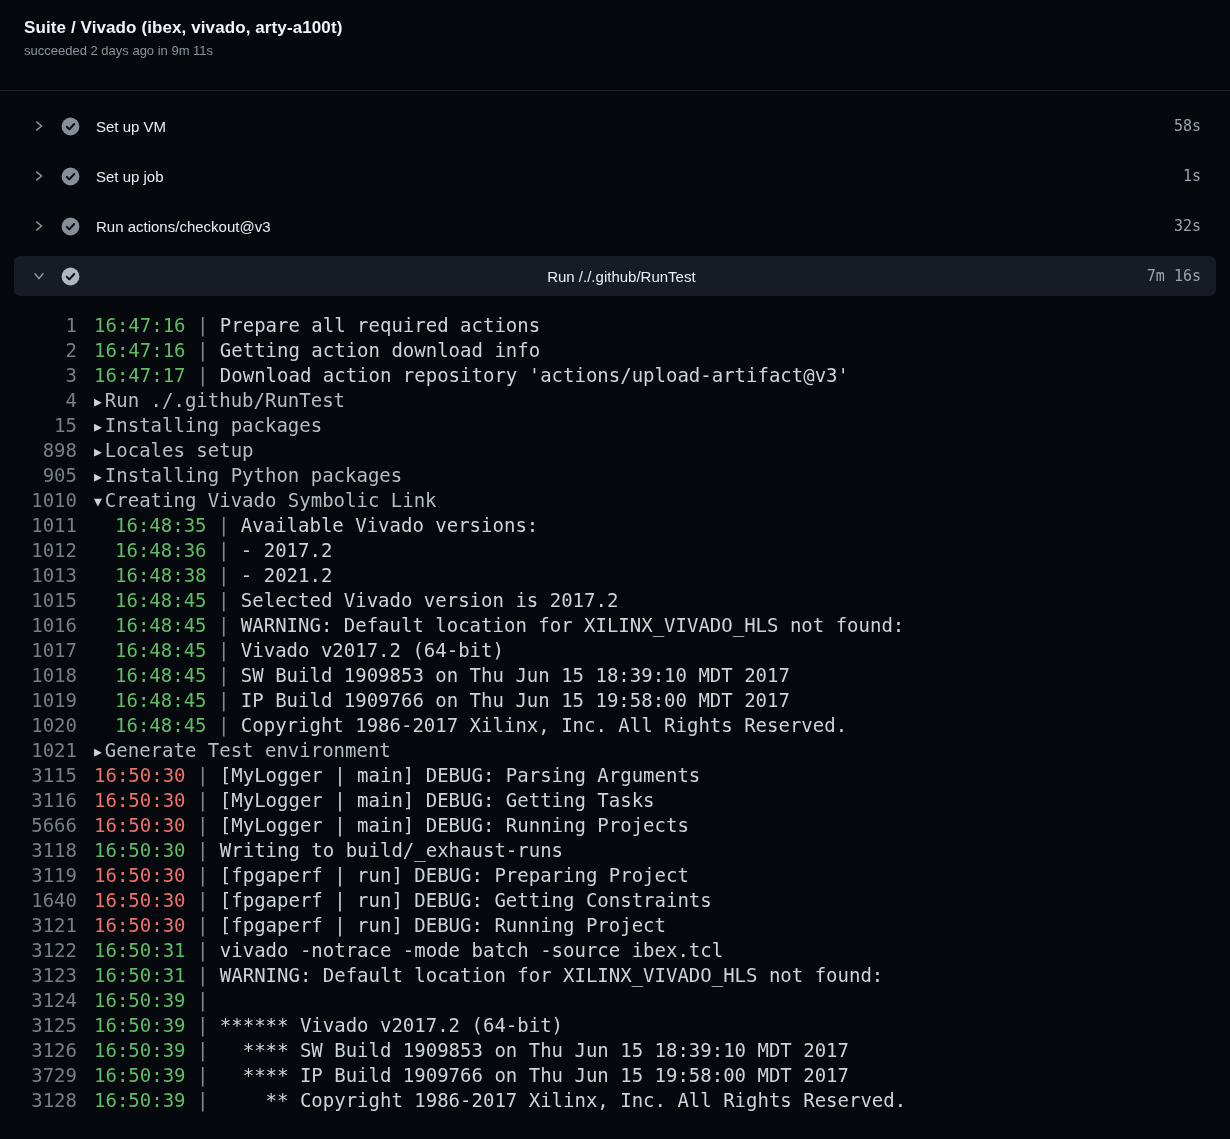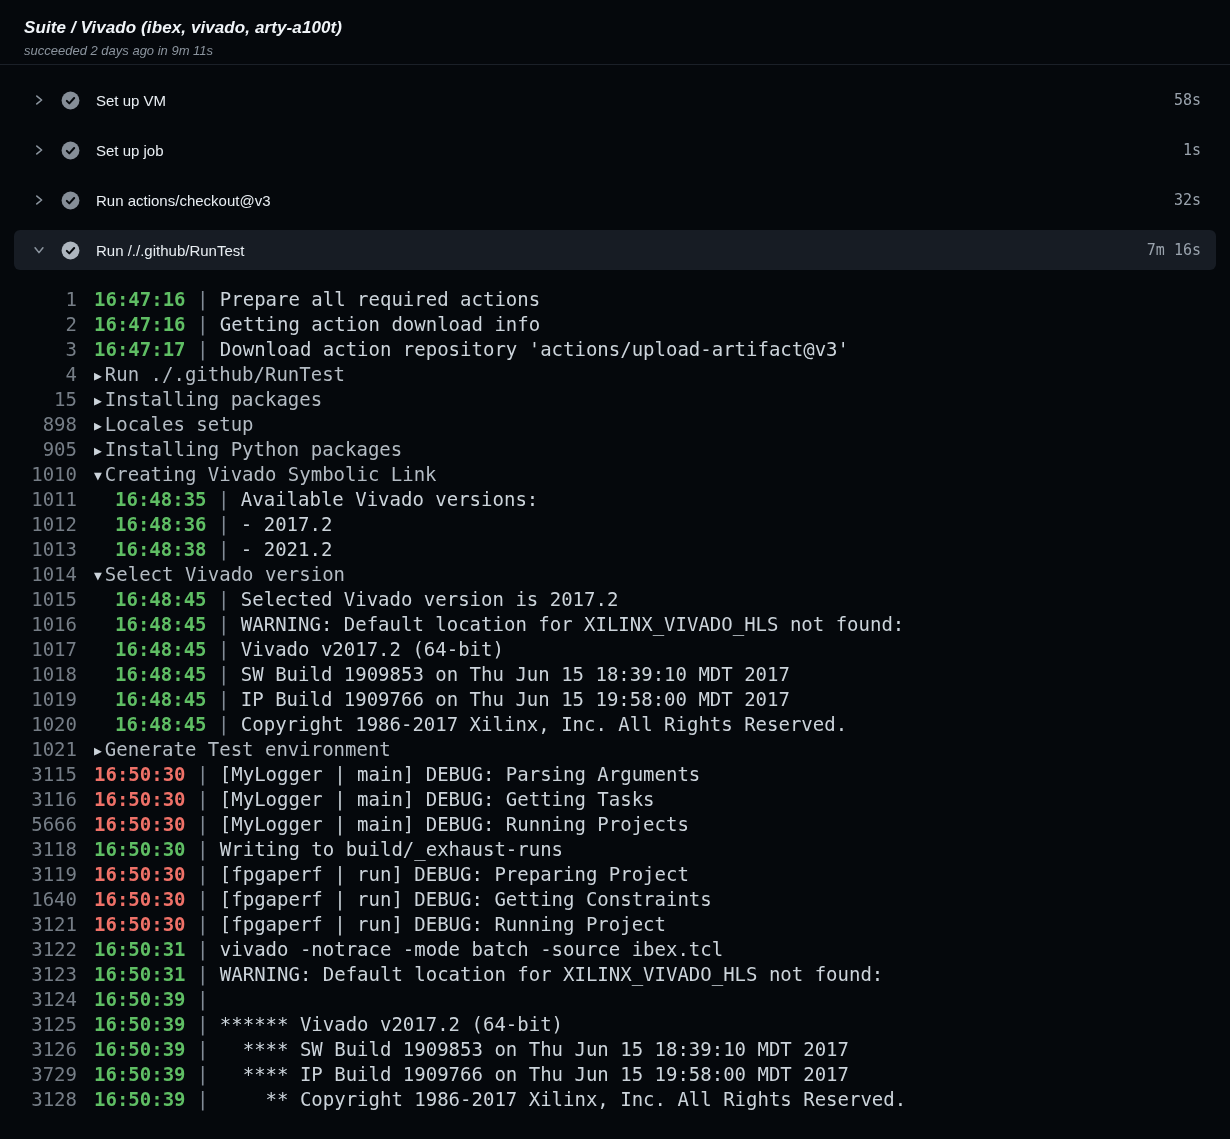--- a/index.html
+++ b/index.html
@@ -3,46 +3,46 @@
 <meta charset="utf-8">
 <style>
   * { box-sizing: border-box; }
   html,body { margin:0; padding:0; }
   body {
     width:1230px; height:1139px; overflow:hidden;
     background:#05080c;
     font-family:"Liberation Sans", sans-serif;
   }
   
-  .run-header { height:65px; padding:17px 24px 0 24px; border-bottom:1px solid #1b2028;font-style:italic; }
+  .run-header { height:91px; padding:17px 24px 0 24px; border-bottom:1px solid #1b2028; }
   .run-title { margin:0; color:#f0f4f8; font-size:17px; font-weight:700; line-height:21px; letter-spacing:.1px; }
   .run-subtitle { margin-top:5px; color:#8b949e; font-size:13px; line-height:16px; }
 
   
   .steps { padding-top:10px; }
   .step-row {
     height:50px; display:flex; align-items:center;
     padding:0 29px 0 32px; cursor:pointer; color:#e9eef3;
   }
   .step-row .chev { width:14px; height:14px; flex:none; display:flex; align-items:center; justify-content:center; }
   .step-row .badge { width:19px; height:19px; flex:none; margin-left:15px; }
   .step-label { flex:1; margin-left:16px; font-size:15px; color:#e9eef3; }
   .step-duration { font-family:"DejaVu Sans Mono", monospace; font-size:15px; color:#9aa3ad; }
   .step-row.expanded {
     height:40px; margin:5px 14px; padding:0 15px 0 18px;
-    background:#171c24; border-radius:6px;
+    background:#171c24; border-radius:6px;text-align:center;
   }
 
   
   .log { padding-top:12px; font-family:"DejaVu Sans Mono", monospace; font-size:19px; }
   .log-line { display:flex; height:25px; line-height:25px; white-space:pre; }
   .gutter { width:77px; flex:none; text-align:right; color:#767e87; cursor:pointer; }
   .content { margin-left:17px; }
   .content.indent { margin-left:38px; }
-  .time { font-weight:700; color:#5fbe64;margin-top:31px; }
+  .time { font-weight:400; color:#5fbe64;margin-top:31px; }
   .time.red { color:#ef7168; }
   .pipe { color:#828c97; }
   .msg { color:#ccd4db; }
   .group-line .content { cursor:pointer; }
   .marker { color:#ccd4db; font-size:13px; display:inline-block; vertical-align:1px; margin-right:3px; }
   .gtitle { color:#b4bcc4; }
 </style>
 </head>
 <body>
 
@@ -112,21 +112,20 @@
       <div class="log-line"><span class="gutter">2</span><span class="content"><span class="time">16:47:16</span><span class="pipe"> | </span><span class="msg">Getting action download info</span></span></div>
       <div class="log-line"><span class="gutter">3</span><span class="content"><span class="time">16:47:17</span><span class="pipe"> | </span><span class="msg">Download action repository 'actions/upload-artifact@v3'</span></span></div>
       <div class="log-line group-line"><span class="gutter">4</span><span class="content"><span class="marker">▶</span><span class="gtitle">Run ./.github/RunTest</span></span></div>
       <div class="log-line group-line"><span class="gutter">15</span><span class="content"><span class="marker">▶</span><span class="gtitle">Installing packages</span></span></div>
       <div class="log-line group-line"><span class="gutter">898</span><span class="content"><span class="marker">▶</span><span class="gtitle">Locales setup</span></span></div>
       <div class="log-line group-line"><span class="gutter">905</span><span class="content"><span class="marker">▶</span><span class="gtitle">Installing Python packages</span></span></div>
       <div class="log-line group-line"><span class="gutter">1010</span><span class="content"><span class="marker">▼</span><span class="gtitle">Creating Vivado Symbolic Link</span></span></div>
       <div class="log-line"><span class="gutter">1011</span><span class="content indent"><span class="time">16:48:35</span><span class="pipe"> | </span><span class="msg">Available Vivado versions:</span></span></div>
       <div class="log-line"><span class="gutter">1012</span><span class="content indent"><span class="time">16:48:36</span><span class="pipe"> | </span><span class="msg">- 2017.2</span></span></div>
       <div class="log-line"><span class="gutter">1013</span><span class="content indent"><span class="time">16:48:38</span><span class="pipe"> | </span><span class="msg">- 2021.2</span></span></div>
-      <div class="log-line group-line"><span class="gutter">1014</span><span class="content"><span class="marker">▼</span><span class="gtitle">Select Vivado version</span></span></div>
       <div class="log-line"><span class="gutter">1015</span><span class="content indent"><span class="time">16:48:45</span><span class="pipe"> | </span><span class="msg">Selected Vivado version is 2017.2</span></span></div>
       <div class="log-line"><span class="gutter">1016</span><span class="content indent"><span class="time">16:48:45</span><span class="pipe"> | </span><span class="msg">WARNING: Default location for XILINX_VIVADO_HLS not found:</span></span></div>
       <div class="log-line"><span class="gutter">1017</span><span class="content indent"><span class="time">16:48:45</span><span class="pipe"> | </span><span class="msg">Vivado v2017.2 (64-bit)</span></span></div>
       <div class="log-line"><span class="gutter">1018</span><span class="content indent"><span class="time">16:48:45</span><span class="pipe"> | </span><span class="msg">SW Build 1909853 on Thu Jun 15 18:39:10 MDT 2017</span></span></div>
       <div class="log-line"><span class="gutter">1019</span><span class="content indent"><span class="time">16:48:45</span><span class="pipe"> | </span><span class="msg">IP Build 1909766 on Thu Jun 15 19:58:00 MDT 2017</span></span></div>
       <div class="log-line"><span class="gutter">1020</span><span class="content indent"><span class="time">16:48:45</span><span class="pipe"> | </span><span class="msg">Copyright 1986-2017 Xilinx, Inc. All Rights Reserved.</span></span></div>
       <div class="log-line group-line"><span class="gutter">1021</span><span class="content"><span class="marker">▶</span><span class="gtitle">Generate Test environment</span></span></div>
       <div class="log-line"><span class="gutter">3115</span><span class="content"><span class="time red">16:50:30</span><span class="pipe"> | </span><span class="msg">[MyLogger | main] DEBUG: Parsing Arguments</span></span></div>
       <div class="log-line"><span class="gutter">3116</span><span class="content"><span class="time red">16:50:30</span><span class="pipe"> | </span><span class="msg">[MyLogger | main] DEBUG: Getting Tasks</span></span></div>
       <div class="log-line"><span class="gutter">5666</span><span class="content"><span class="time red">16:50:30</span><span class="pipe"> | </span><span class="msg">[MyLogger | main] DEBUG: Running Projects</span></span></div>

